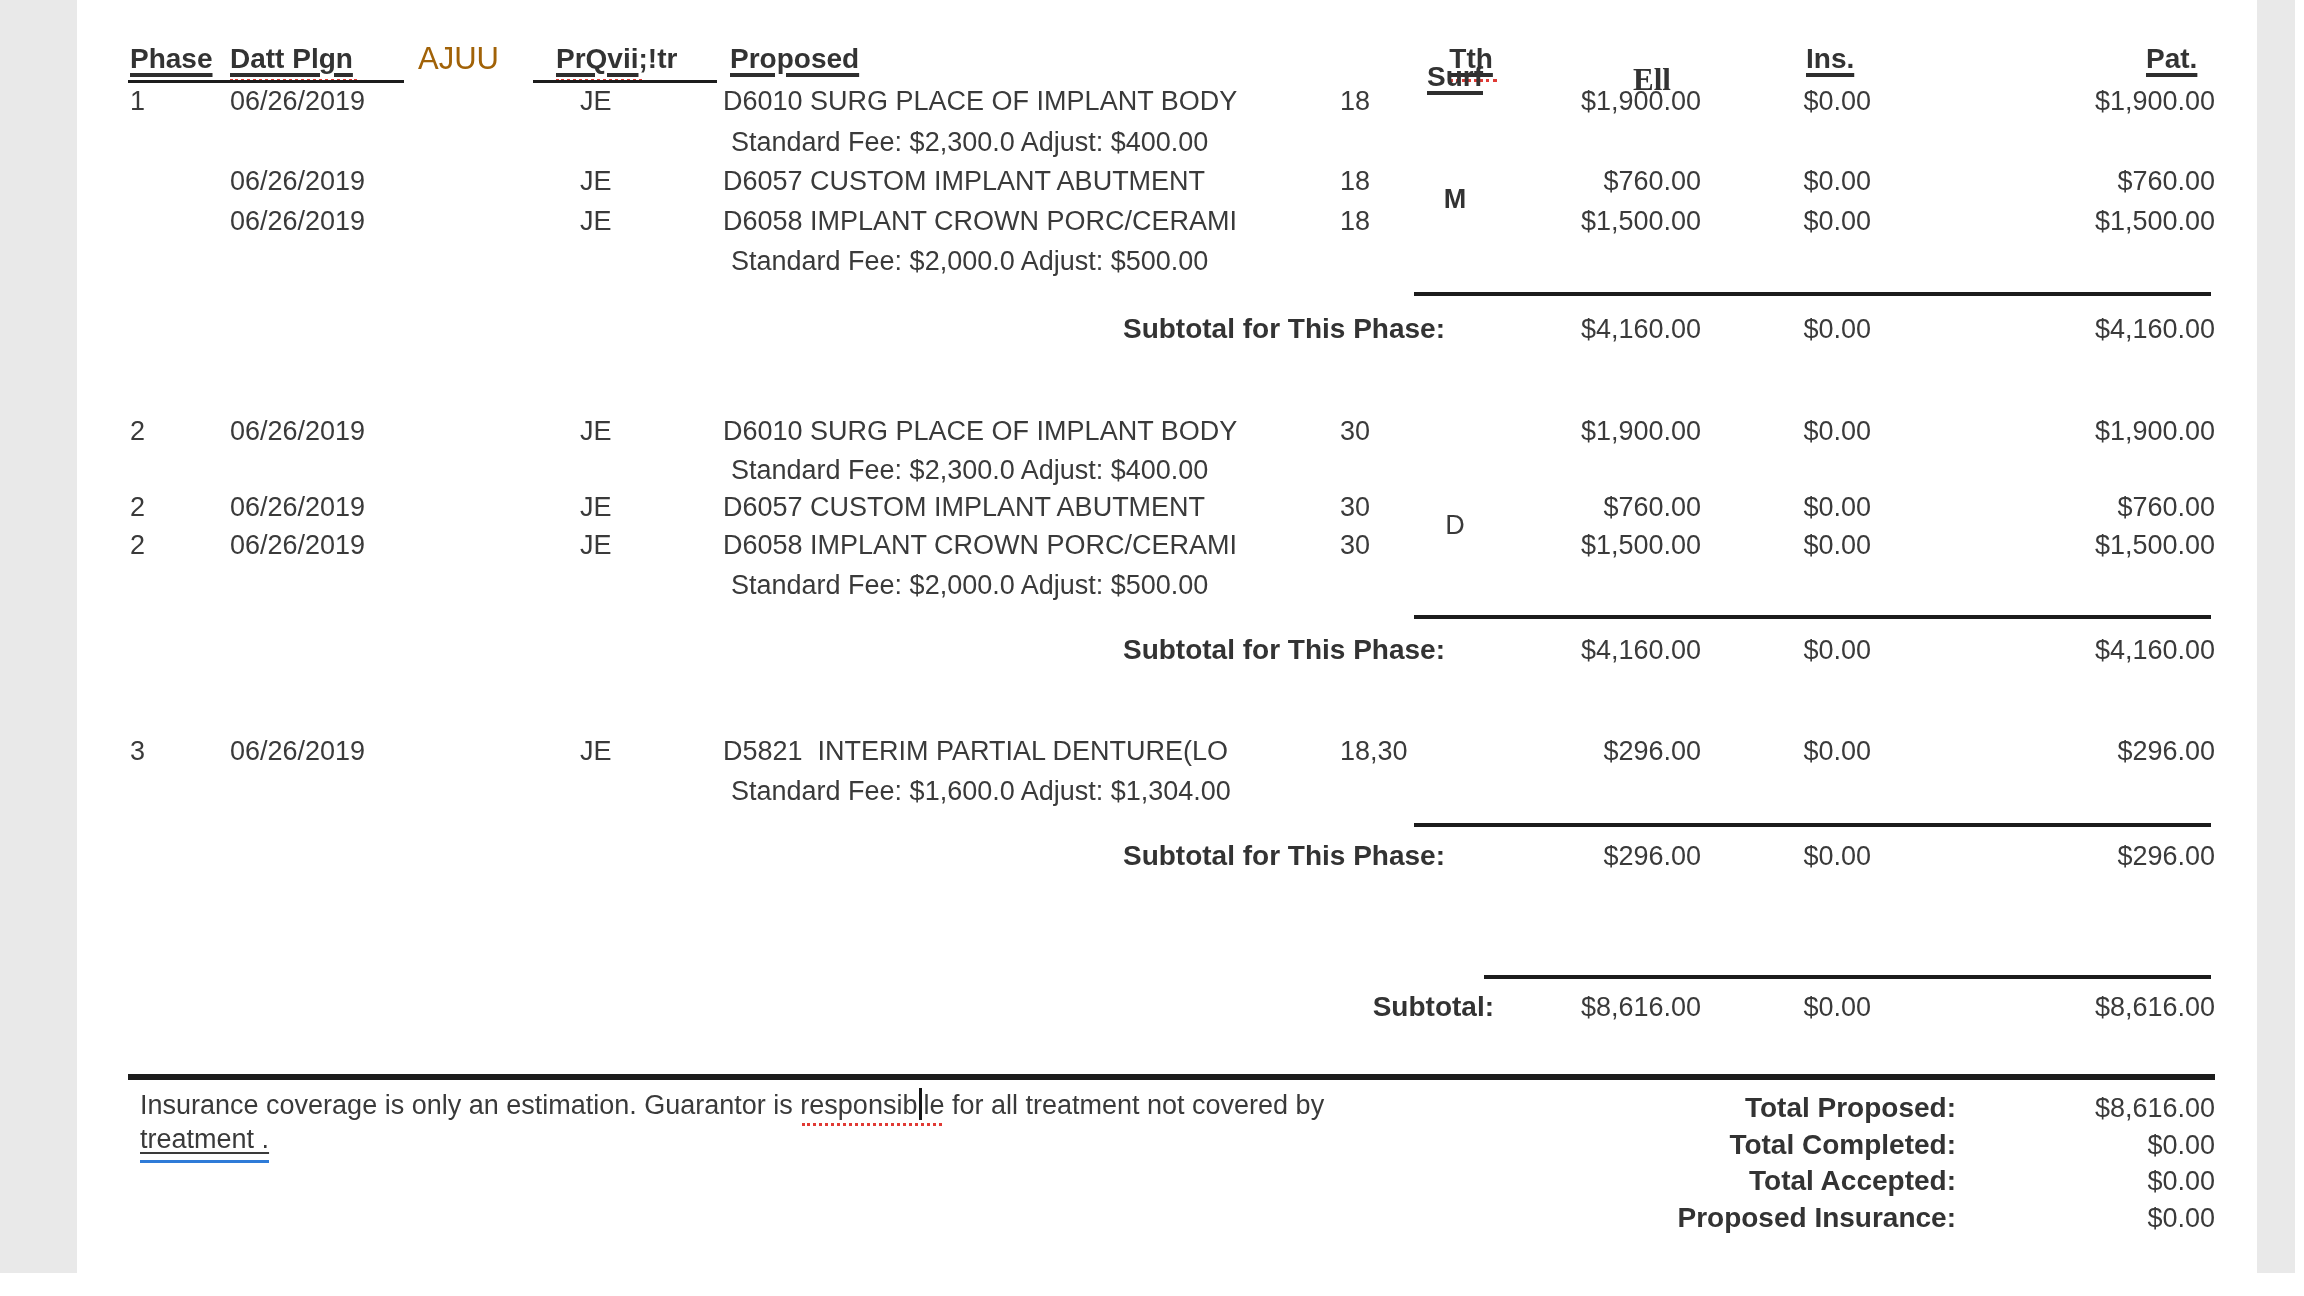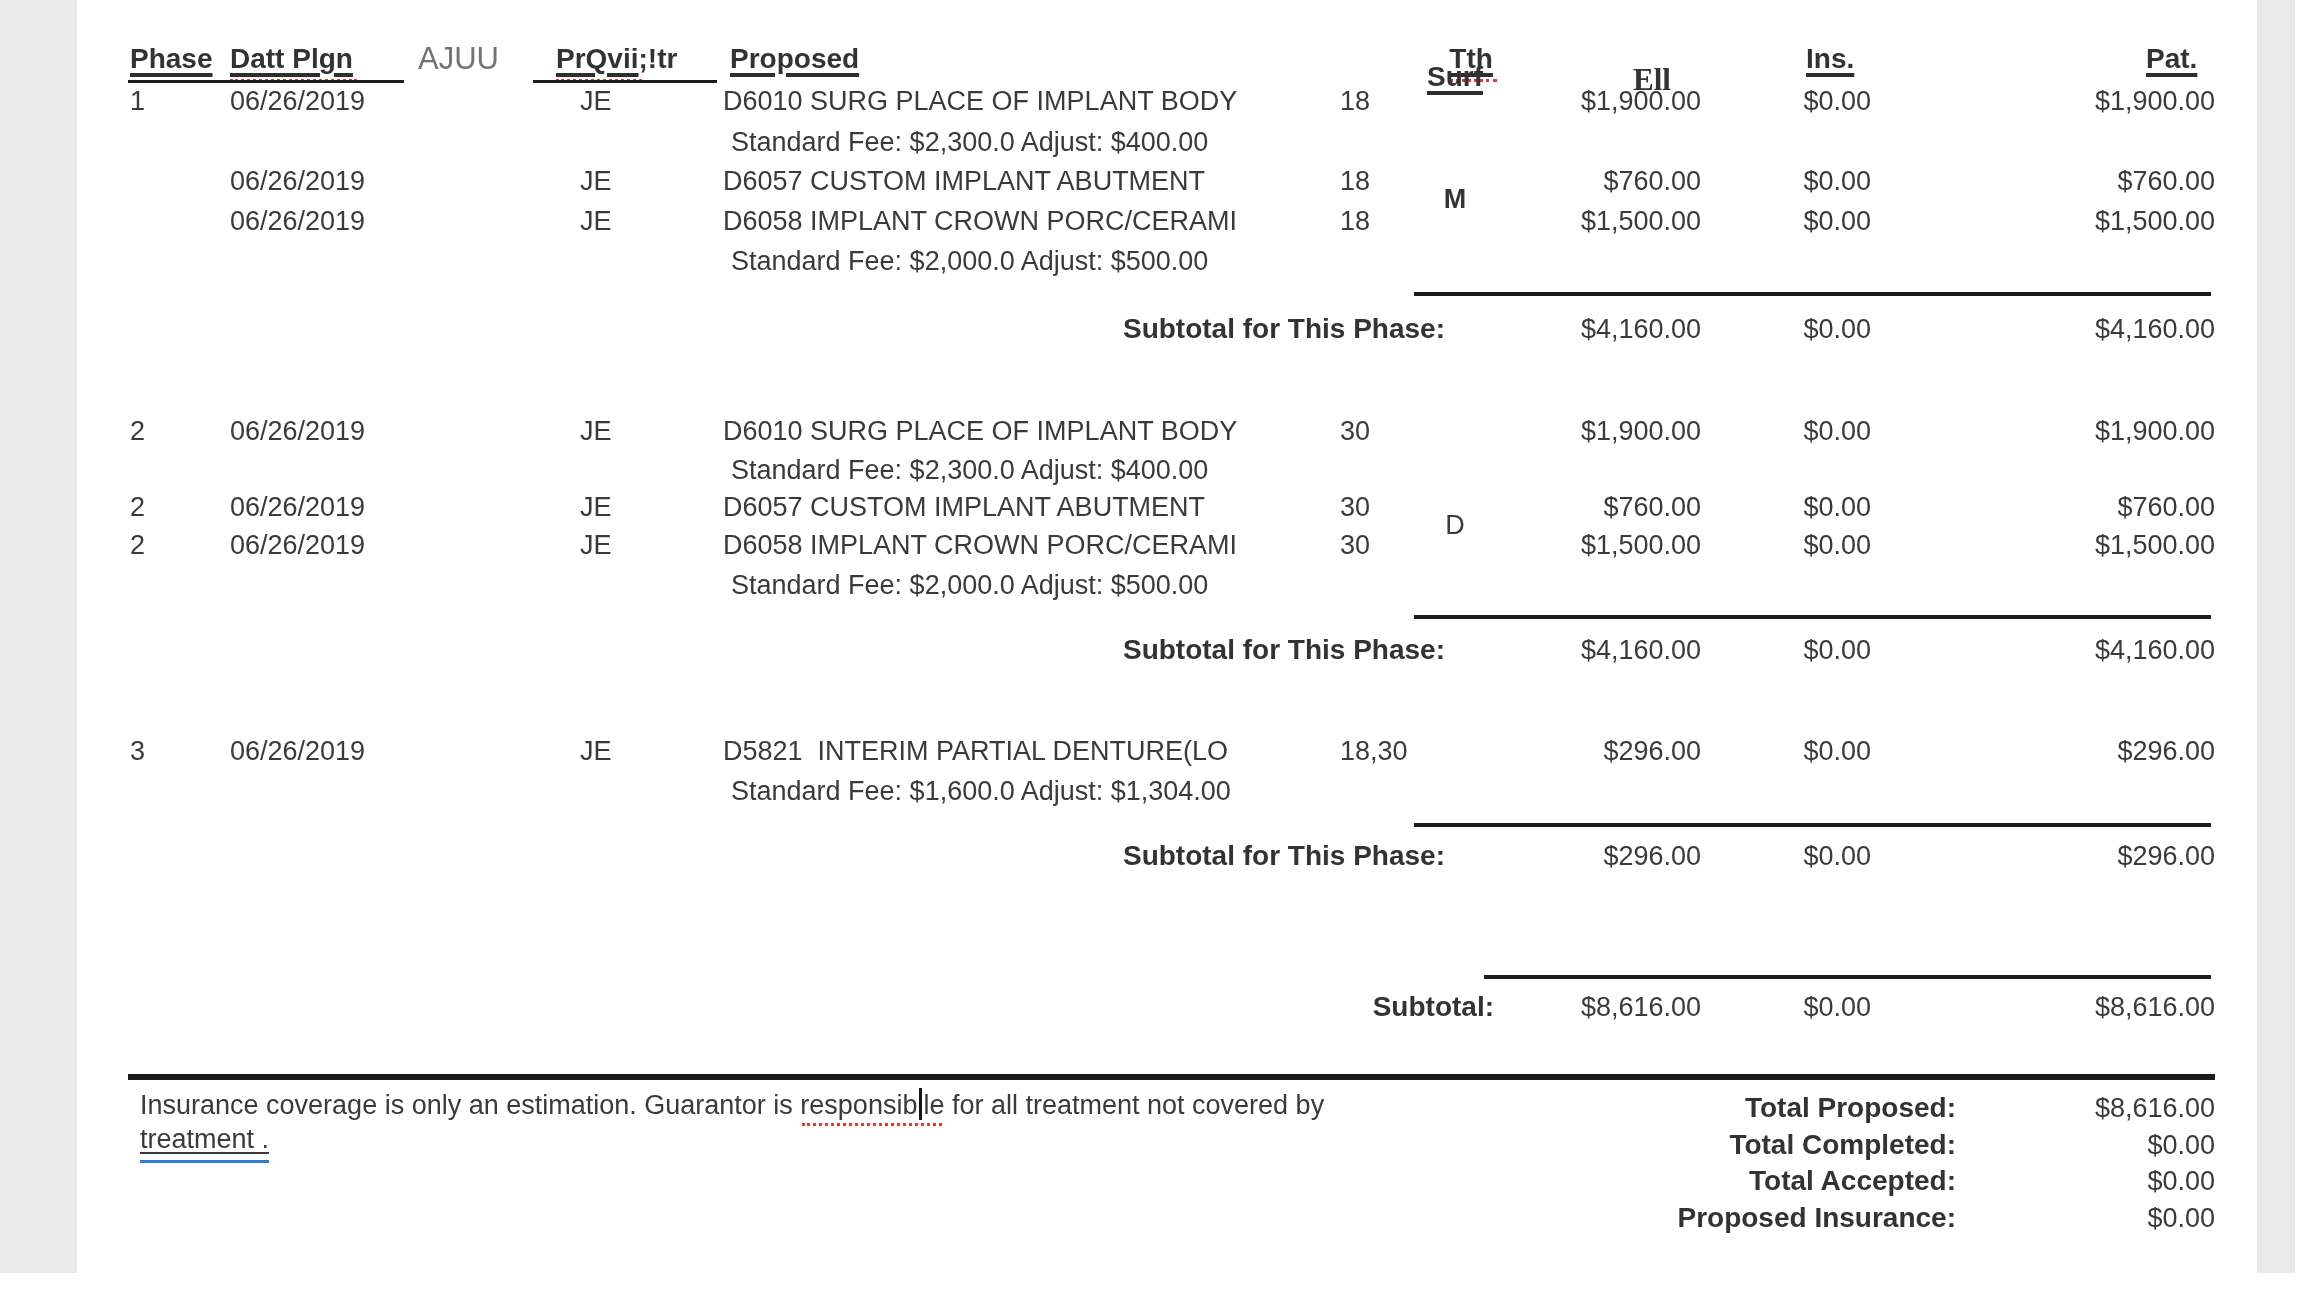--- a/index.html
+++ b/index.html
@@ -8,21 +8,21 @@
   .margin-strip{position:absolute;top:0;height:1273px;background:#e9e9e9;}
   .margin-left{left:0;width:77px;}
   .margin-right{left:2257px;width:38px;}
 
   .row{position:absolute;left:0;width:2304px;height:36px;}
   .c{position:absolute;white-space:pre;font-size:27px;line-height:34px;color:#3a3a3a;}
 
   
   .col-phase{left:130px;}
   .col-date{left:230px;}
-  .col-ajuu{left:418px;font-size:31px;color:#737373;}
+  .col-ajuu{left:418px;font-size:31px;color:#a16207;}
   .col-provh{left:556px;}
   .col-prov{left:580px;}
   .col-svc{left:723px;}
   .col-std{left:731px;}
   .col-tth{left:1340px;}
   .col-tthh{left:1322px;}
   .col-surf{left:1424px;width:62px;text-align:center;margin-top:18px;}
   .col-fee{left:1400px;width:301px;text-align:right;}
   .col-feeh{left:1602px;width:100px;text-align:center;margin-top:21px;}
   .col-ins{left:1620px;width:251px;text-align:right;}

